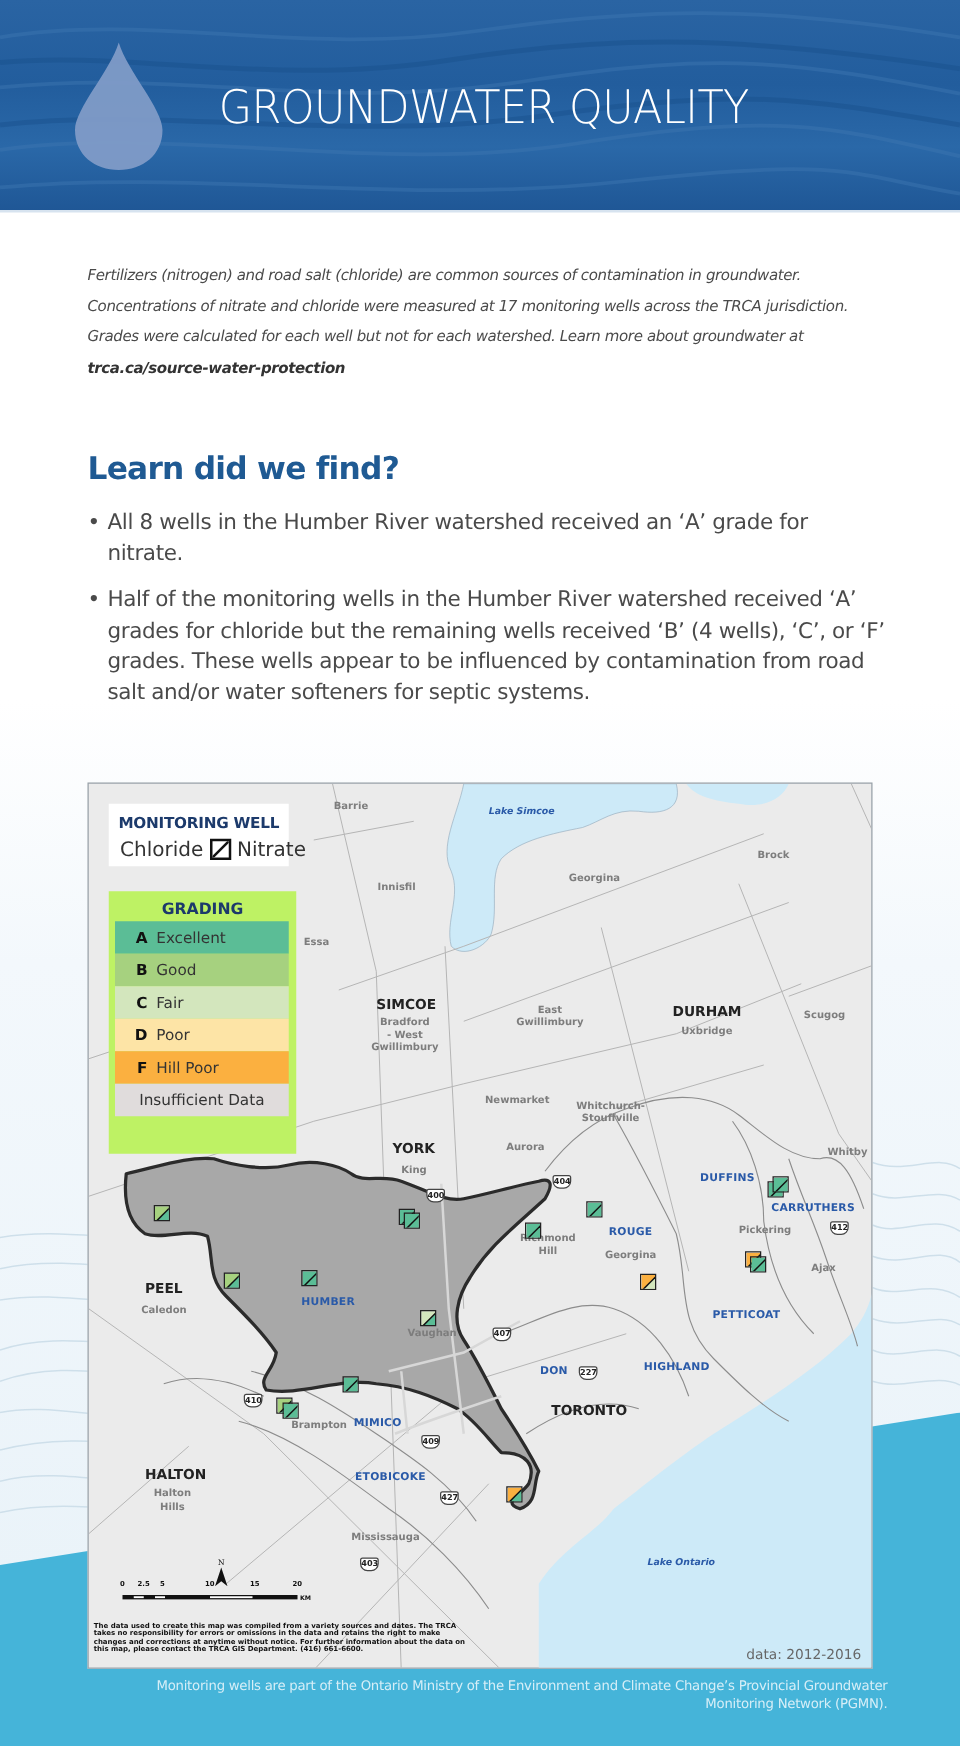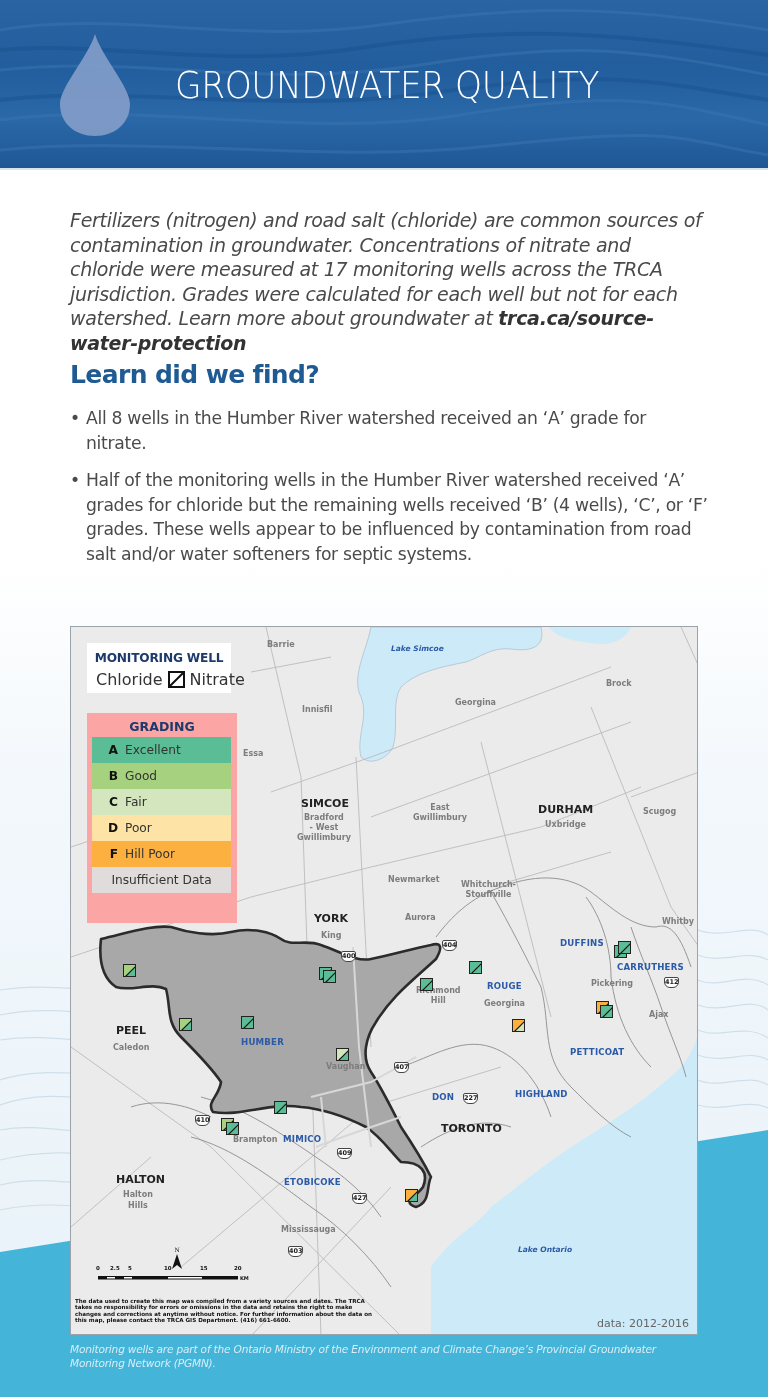--- a/index.html
+++ b/index.html
@@ -27,21 +27,21 @@
   .header-underline { position: absolute; left: 0; top: 168px; width: 768px; height: 2px; background: #d7e3ef; }
 
   
   .bg-lines { position: absolute; left: 0; top: 560px; width: 768px; height: 700px; background: linear-gradient(180deg, #ffffff 0%, #f3f8fc 30%, #eaf3f9 100%); }
   .bg-blue { position: absolute; left: 0; top: 1130px; width: 768px; height: 267px; }
 
   
   .intro {
     position: absolute; left: 70px; top: 208px; width: 640px;
     font-family: "DejaVu Sans", sans-serif; font-style: italic;
-    font-size: 19px; line-height: 24.5px; color: #4a4a4a;
+    font-size: 12px; line-height: 24.5px; color: #4a4a4a;
     letter-spacing: -0.3px;
   }
   .intro b { font-weight: bold; color: #333; }
   .section-h {
     position: absolute; left: 70px; top: 360px;
     font-family: "DejaVu Sans", sans-serif; font-weight: bold;
     font-size: 25px; color: #1f5a93; letter-spacing: -0.6px;
   }
   .bullets { position: absolute; left: 70px; top: 406px; width: 640px; list-style: none; }
   .bullets li {
@@ -65,32 +65,32 @@
     position: absolute; width: 15px; height: 11px; border: 1px solid #444; border-radius: 2px 2px 6px 6px;
     background: #fff; font-size: 6.5px; color: #222; text-align: center; line-height: 9px; font-weight: bold;
   }
   .well { position: absolute; width: 13px; height: 13px; border: 1px solid #222; overflow: hidden; }
   .legend1 {
     position: absolute; left: 16px; top: 16px; width: 144px; height: 50px; background: #fff;
   }
   .legend1 .t { position: absolute; left: 0; top: 8px; width: 100%; text-align: center; font-size: 12.2px; font-weight: bold; color: #1c3a6b; letter-spacing: -0.2px;}
   .legend1 .row { position: absolute; left: 9px; top: 27px; font-size: 16px; color: #333; white-space: nowrap; }
   .legend1 .sym { display: inline-block; vertical-align: -3px; width: 17px; height: 17px; border: 2px solid #111; margin: 0 5px; position: relative; }
-  .legend2 { position: absolute; left: 16px; top: 86px; width: 150px; height: 210px; background: #fca5a5; }
+  .legend2 { position: absolute; left: 16px; top: 86px; width: 150px; height: 210px; background: #bef264; }
   .legend2 .t { position: absolute; left: 0; top: 6px; width: 100%; text-align: center; font-size: 12.5px; font-weight: bold; color: #1c3a6b; }
   .grade { position: absolute; left: 5px; width: 139px; height: 26px; font-size: 12.2px; color: #333; line-height: 26px; }
   .grade .g { display: inline-block; width: 26px; text-align: right; font-weight: bold; color: #111; margin-right: 7px; }
   .grade.ins { text-align: center; }
   .scalebar { position: absolute; left: 25px; top: 638px; width: 170px; }
   .disclaimer { position: absolute; left: 4px; top: 671px; width: 300px; font-size: 5.6px; line-height: 6.4px; color: #111; font-weight: bold; }
   .datatag { position: absolute; right: 8px; bottom: 4px; font-size: 11px; color: #666; }
 
   .footnote {
     position: absolute; left: 70px; top: 1343px; width: 640px;
-    font-style: italic; font-size: 10.6px; line-height: 13.5px; color: #d6eef7; letter-spacing: -0.2px;
+    font-size: 10.6px; line-height: 13.5px; color: #d6eef7; letter-spacing: -0.2px; text-align: right;
   }
 </style>
 </head>
 <body>
 
 <div class="bg-lines">
   <svg width="768" height="700" style="position:absolute;left:0;top:0">
     <g fill="none" stroke="#c9dce8" stroke-width="1.2" opacity="0.85">
       <path d="M0 520 C60 500 120 530 200 505"></path>
       <path d="M0 545 C70 520 130 560 220 530"></path>

